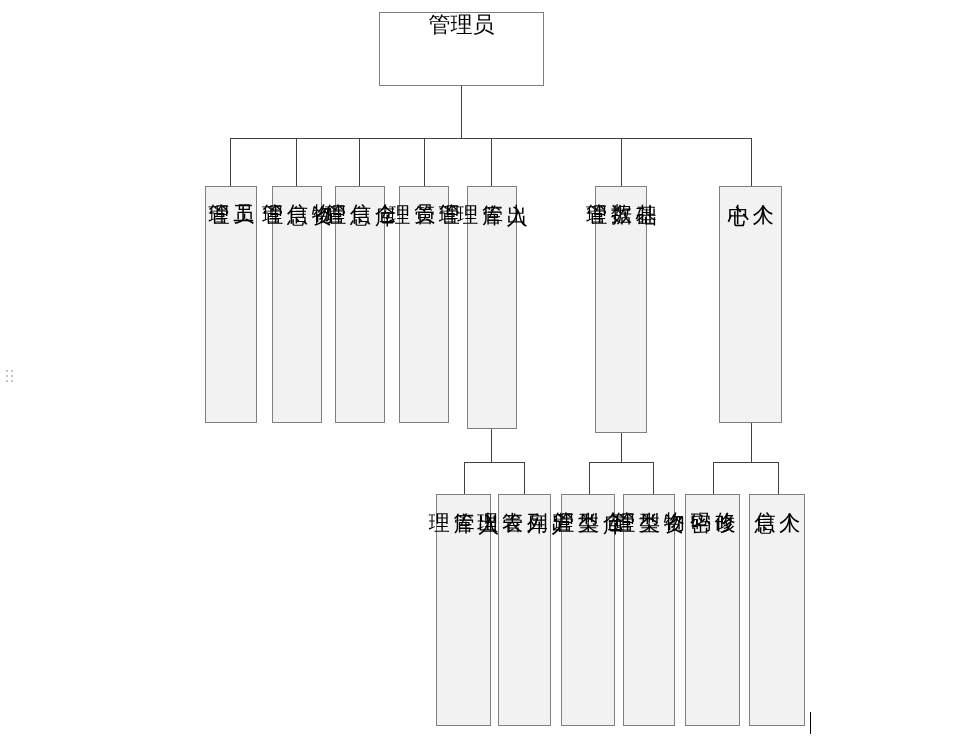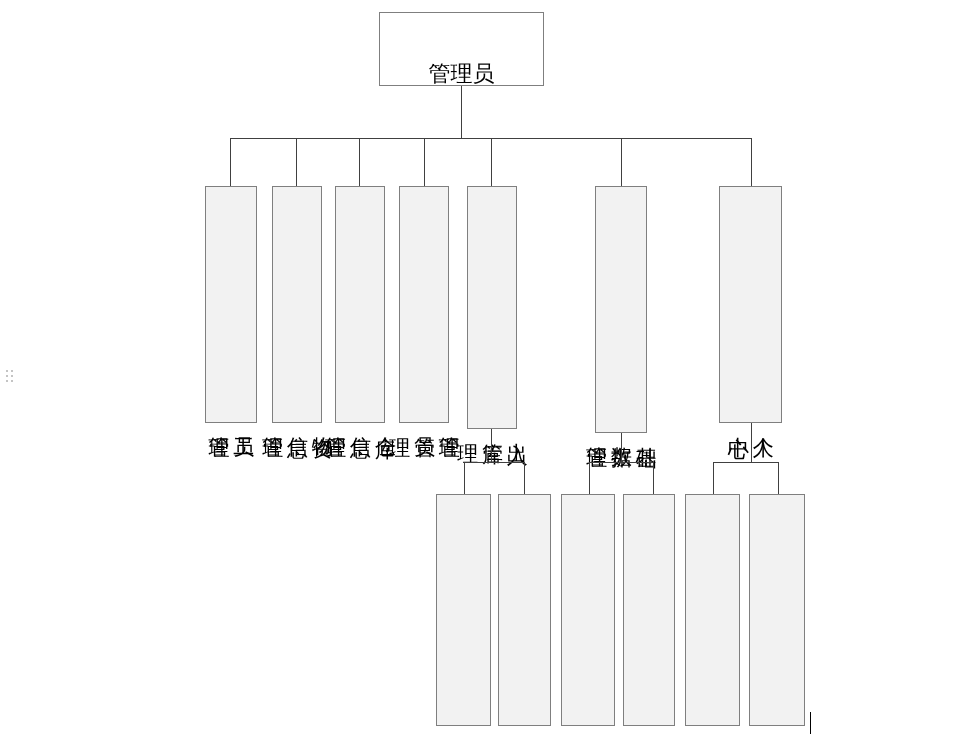--- a/index.html
+++ b/index.html
@@ -19,21 +19,21 @@
     left: 0; top: 0;
     width: 977px;
     height: 736px;
   }
   .node {
     position: absolute;
     box-sizing: border-box;
     border: 1px solid #7f7f7f;
     background: #f2f2f2;
     display: flex;
-    align-items: flex-end;
+    align-items: flex-start;
     justify-content: center;
     color: #000000;
     font-size: 21px;
     line-height: 1.06;
   }
   .node.root {
     background: #ffffff;
     font-size: 22px;
     writing-mode: horizontal-tb;
   }

